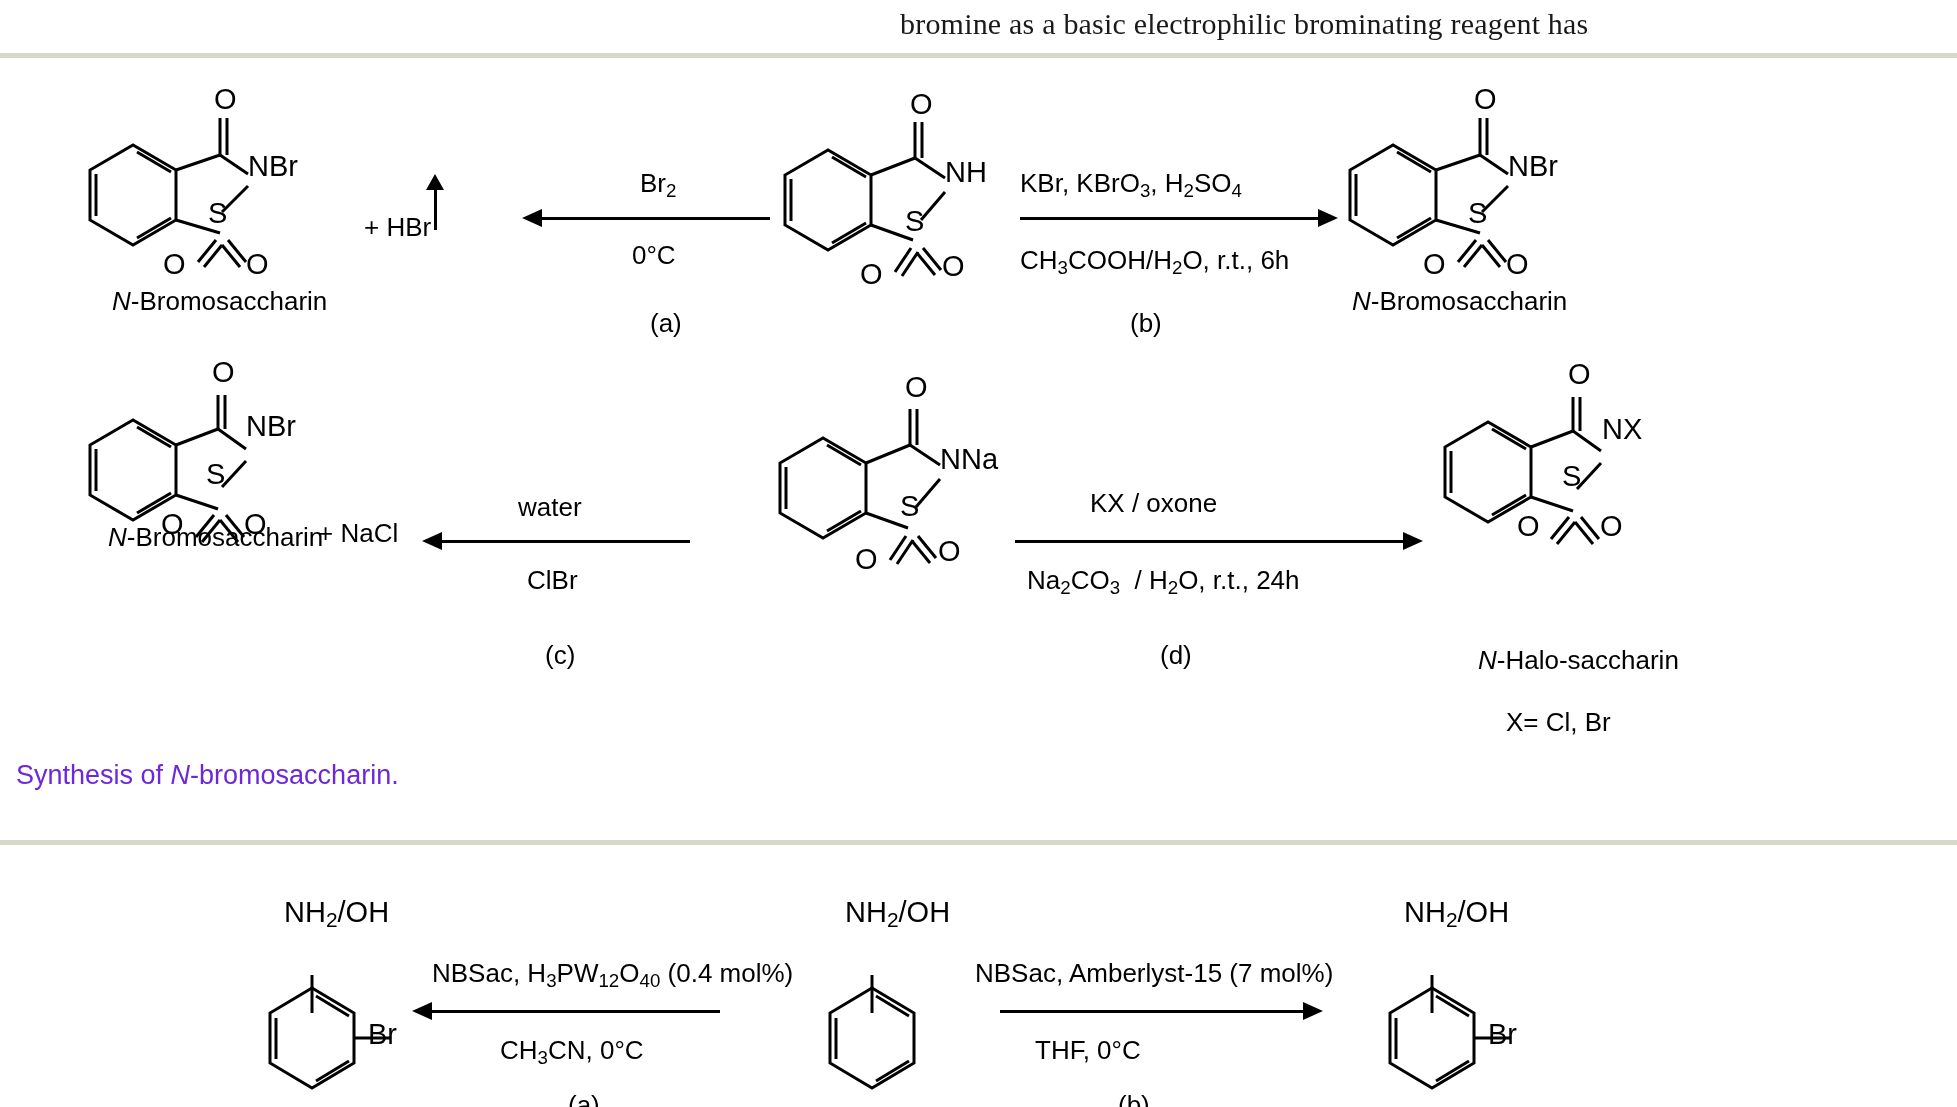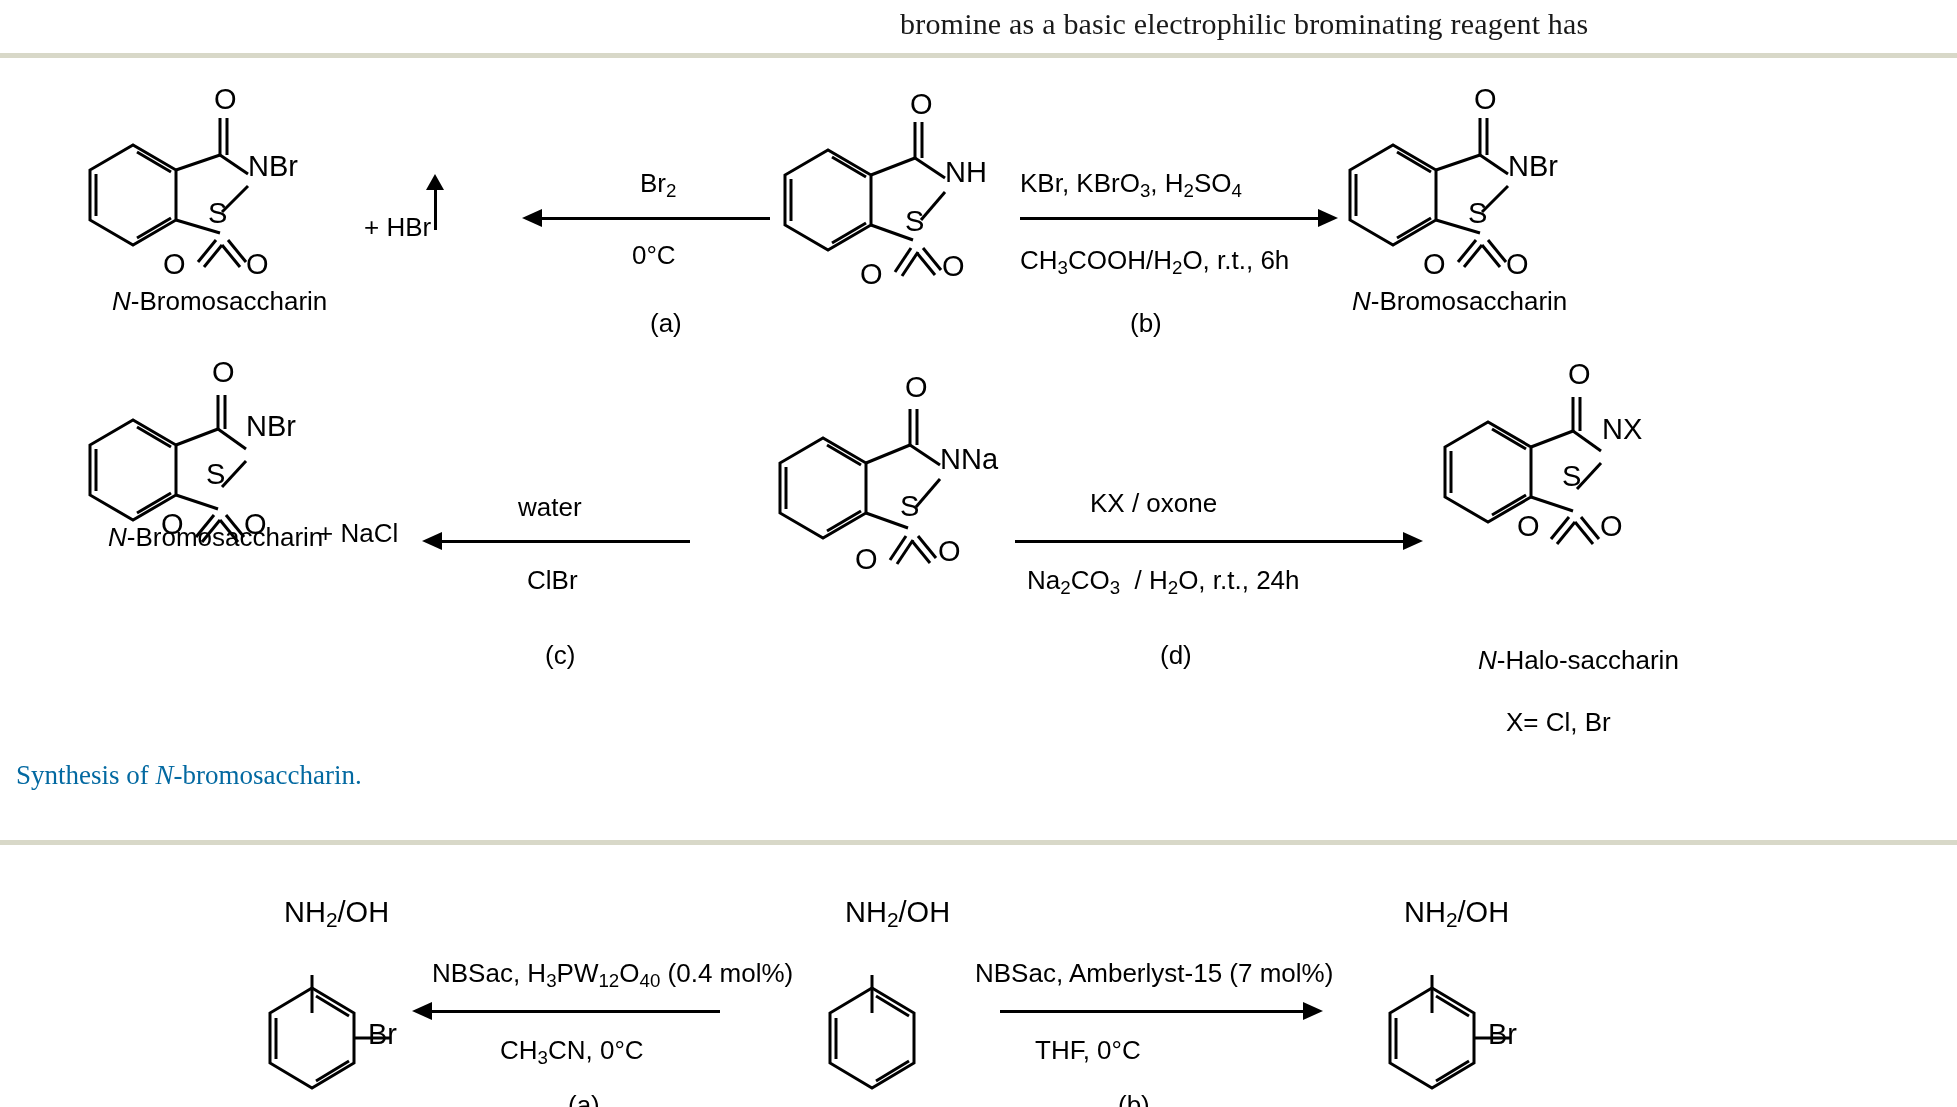--- a/index.html
+++ b/index.html
@@ -44,23 +44,23 @@
     background: #d8d8c8;
   }
   .rule.top { top: 53px; }
   .rule.mid { top: 840px; }
 
   
   .caption {
     position: absolute;
     left: 16px;
     top: 760px;
-    font-family: Liberation Serif, serif;
+    font-family: Liberation Sans, sans-serif;
     font-size: 27px;
-    color: #0369a1;
+    color: #6d28d9;
   }
   .caption i { font-style: italic; }
 
   
   .lbl {
     position: absolute;
     font-family: "Liberation Sans", sans-serif;
     font-size: 26px;
     color: #000;
     white-space: nowrap;

